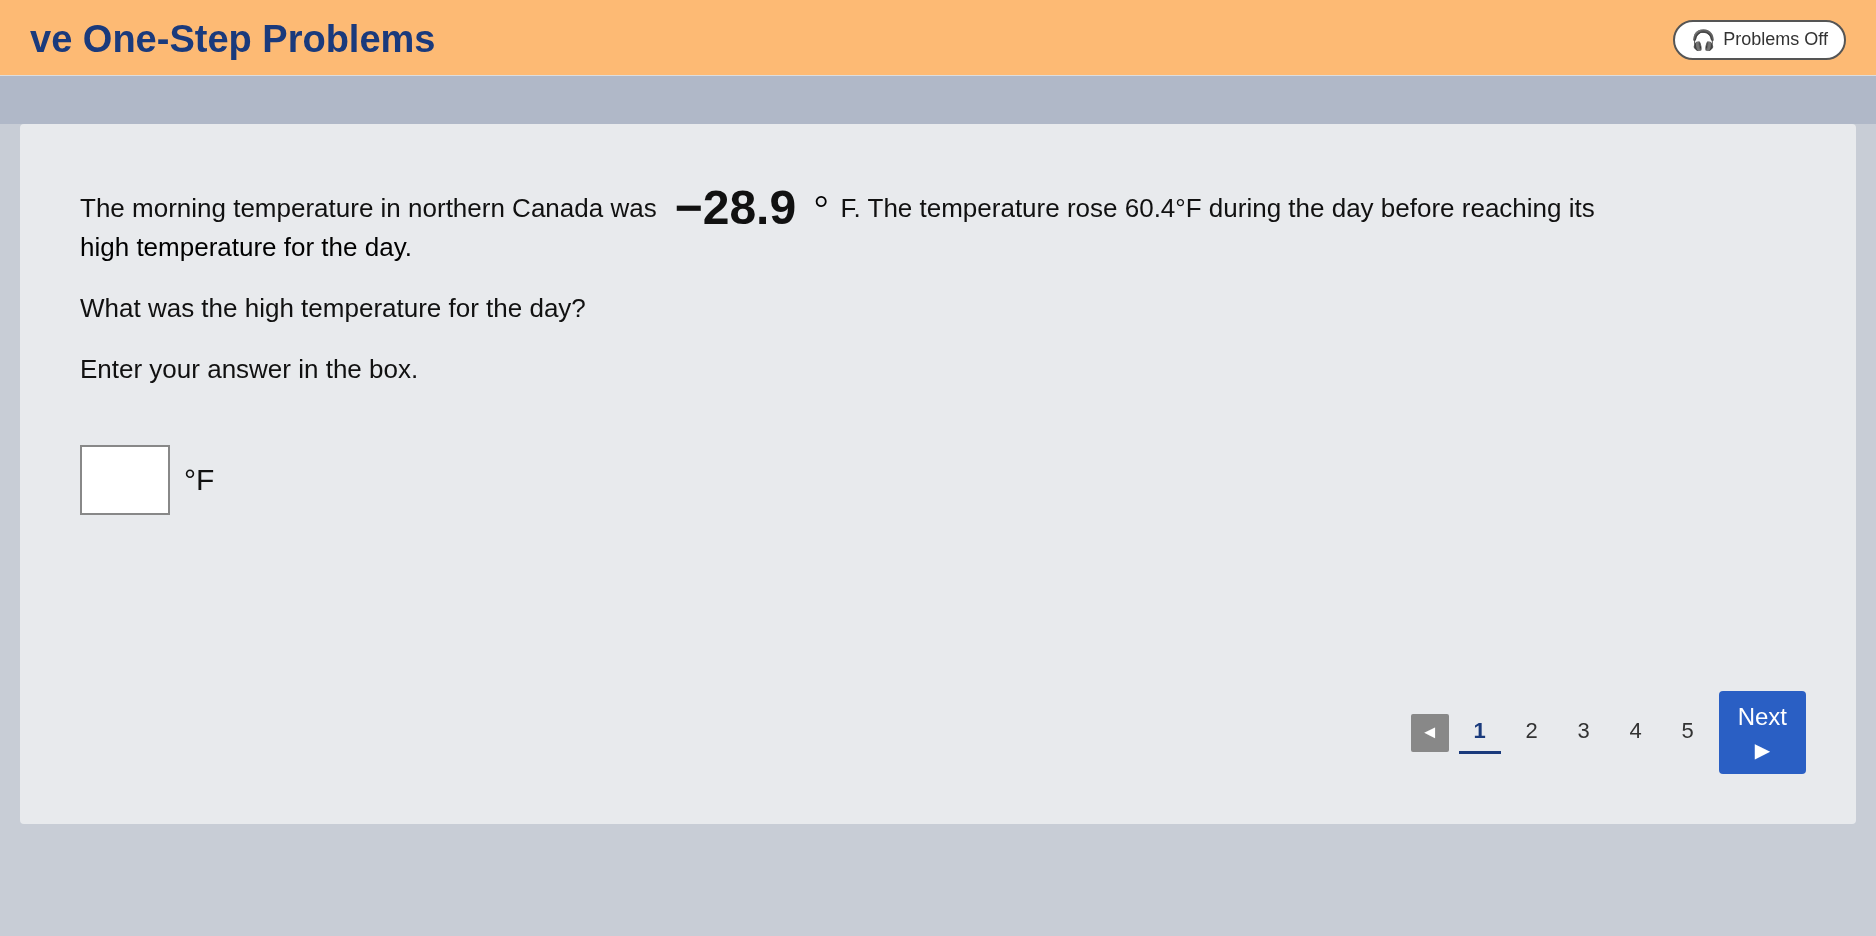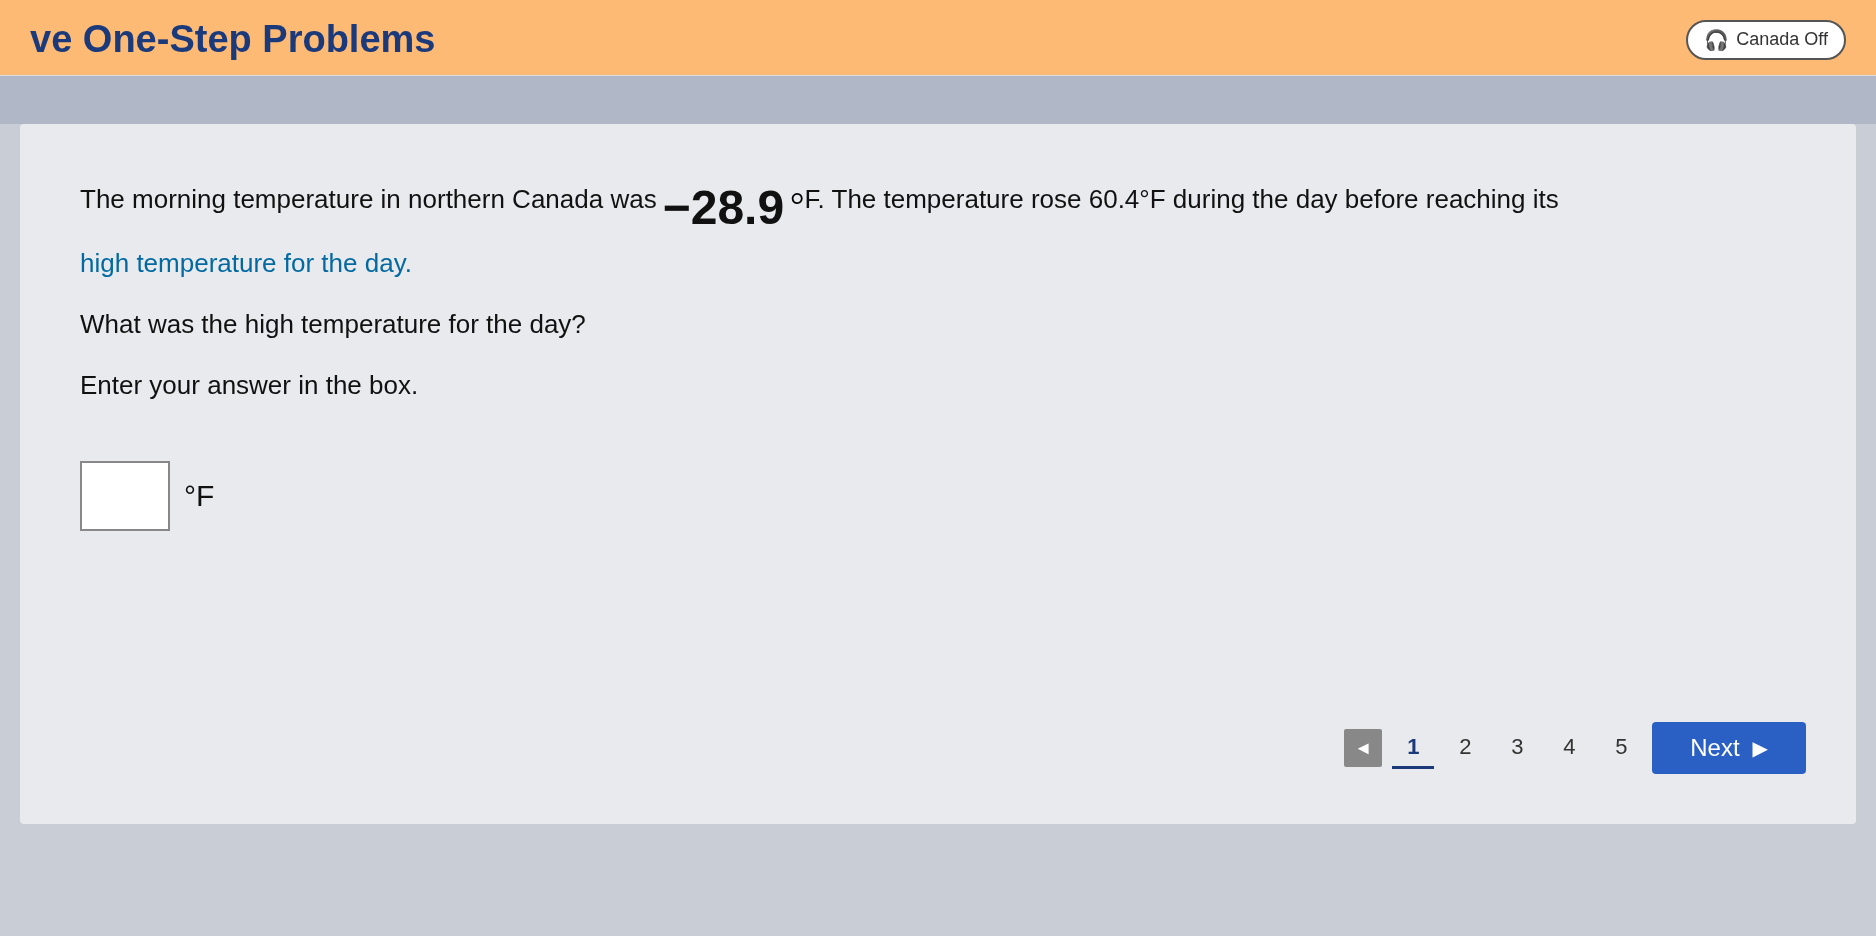--- a/index.html
+++ b/index.html
@@ -68,24 +68,24 @@
       background: #e8eaed;
       margin: 0 20px;
       border-radius: 4px;
       min-height: 700px;
       padding: 60px 60px 40px 60px;
       position: relative;
     }
 
     .temperature-line {
       display: flex;
-      align-items: flex-start;
-      gap: 0px;
+      align-items: center;
+      gap: 12px;
       flex-wrap: wrap;
-      margin-bottom: 16px;
+      margin-bottom: 0;
     }
 
     .temp-label {
       font-size: 26px;
       color: #111;
       font-family: Arial, sans-serif;
     }
 
     .temp-value {
       font-size: 48px;
@@ -102,21 +102,21 @@
     }
 
     .temp-rest {
       font-size: 26px;
       color: #111;
       font-family: Arial, sans-serif;
     }
 
     .second-line {
       font-size: 26px;
-      color: #0369a1;
+      color: #000000;
       font-family: Arial, sans-serif;
       margin-bottom: 30px;
     }
 
     .question-text {
       font-size: 26px;
       color: #111;
       font-family: Arial, sans-serif;
       margin-bottom: 24px;
     }
@@ -193,44 +193,45 @@
     .page-num.active {
       color: #1a3a7c;
       font-weight: bold;
       border-bottom: 3px solid #1a3a7c;
     }
 
     .next-btn {
       background: #2a5fc4;
       color: #fff;
       border: none;
-      padding: 12px 38px;
+      padding: 12px 19px;
       font-size: 24px;
       font-family: Arial, sans-serif;
       cursor: pointer;
       border-radius: 4px;
       display: flex;
       align-items: center;
-      gap: 13px;
+      gap: 7px;
+      flex-direction: column;
     }
 
     .next-arrow {
       font-size: 20px;
     }
   </style>
 </head>
 <body>
 
 <div class="page-wrapper">
 
   <div class="header">
     <h1 class="page-title">ve One-Step Problems</h1>
     <button class="reading-btn">
       <span class="headphone-icon">🎧</span>
-      <span>Canada Off</span>
+      <span>Problems Off</span>
     </button>
   </div>
 
   <div class="gray-band"></div>
 
   <div class="content-card">
 
     <div class="temperature-line">
       <span class="temp-label">The morning temperature in northern Canada was</span>
       <span class="temp-value">−28.9</span>

